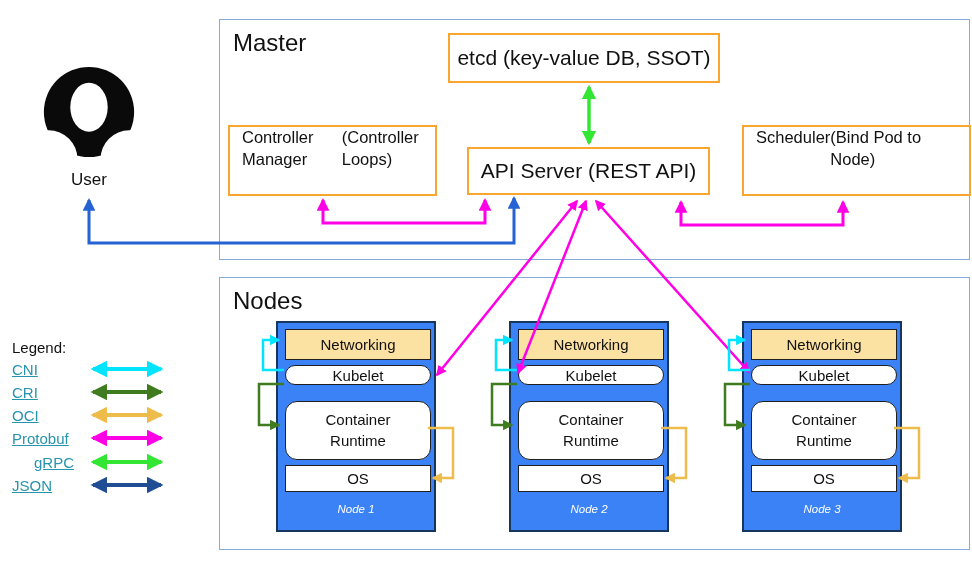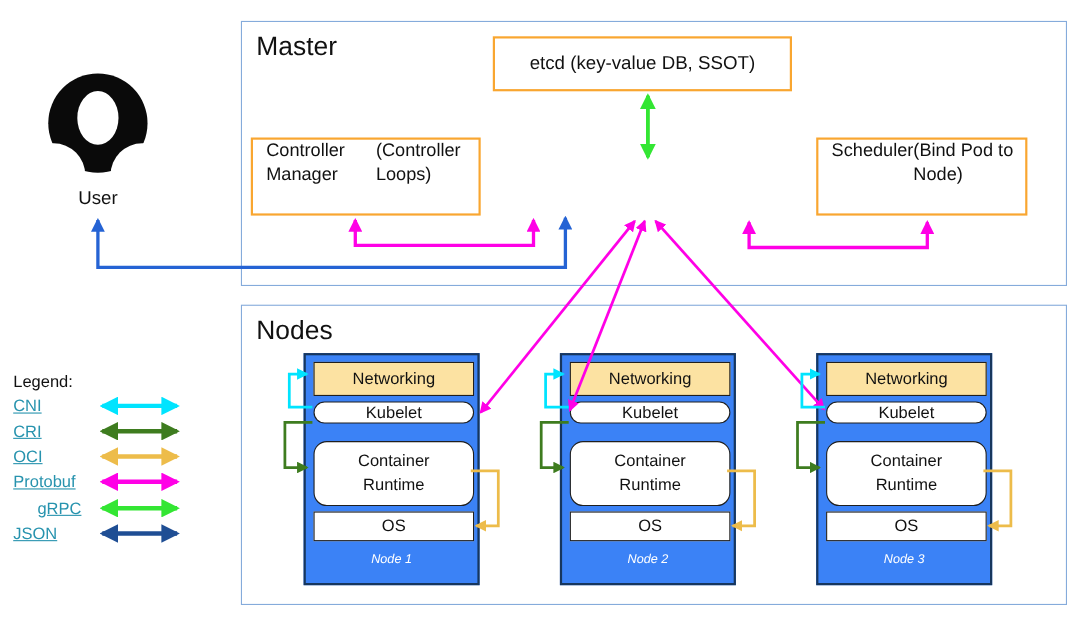--- a/index.html
+++ b/index.html
@@ -8,27 +8,27 @@
     font-family:"Liberation Sans","DejaVu Sans",sans-serif;color:#111;
   }
   .abs{position:absolute;}
   
   .section{position:absolute;border:1.6px solid #85ABDB;background:#ffffff;}
   #master-frame{left:219px;top:19px;width:749px;height:239px;}
   #nodes-frame{left:219px;top:277px;width:749px;height:271px;}
   .section-title{position:absolute;font-size:24px;color:#111;}
   
   .mbox{position:absolute;box-sizing:border-box;border:2px solid #F9A630;background:#fff;
-        font-size:17px;color:#111;}
+        font-size:21px;color:#111;}
   .mbox.center{display:flex;align-items:center;justify-content:center;text-align:center;}
   .mbox.twolines{display:flex;flex-direction:row;justify-content:center;padding-left:12px;font-size:16.5px;line-height:1.32;}
   #etcd-box{left:448px;top:33px;width:272px;height:50px;}
   #api-box{left:467px;top:147px;width:243px;height:48px;}
   #cm-box{left:228px;top:125px;width:209px;height:71px;}
-  #sched-box{left:742px;top:125px;width:192px;height:71px;}
+  #sched-box{left:742px;top:125px;width:229px;height:71px;}
   
   .node{position:absolute;top:321px;width:160px;height:211px;box-sizing:border-box;
         background:#3b82f6;border:2px solid #17365D;}
   .layer{position:absolute;left:7px;width:146px;box-sizing:border-box;background:#fff;
          border:1.5px solid #1F1F1F;display:flex;align-items:center;justify-content:center;
          text-align:center;font-size:15px;color:#111;}
   .layer.networking{top:6px;height:31px;background:#FCE2A2;}
   .layer.kubelet{top:42px;height:20px;border-radius:15px;}
   .layer.runtime{top:78px;height:59px;padding:0 27px;line-height:1.35;border-radius:12px;}
   .layer.os{top:142px;height:27px;}
@@ -49,20 +49,23 @@
 
 <div id="canvas">
 
   <div class="section" id="master-frame"></div>
   <div class="section" id="nodes-frame"></div>
   <div class="section-title" style="left:233px;top:29px;">Master</div>
   <div class="section-title" style="left:233px;top:287px;">Nodes</div>
 
   <div class="mbox center" id="etcd-box">
     <span>etcd (key-value DB, SSOT)</span>
+  </div>
+  <div class="mbox center" id="api-box">
+    <span>API Server (REST API)</span>
   </div>
   <div class="mbox twolines" id="cm-box">
     <span>Controller Manager</span>
     <span>(Controller Loops)</span>
   </div>
   <div class="mbox twolines" id="sched-box">
     <span>Scheduler</span>
     <span>(Bind Pod to Node)</span>
   </div>
 

